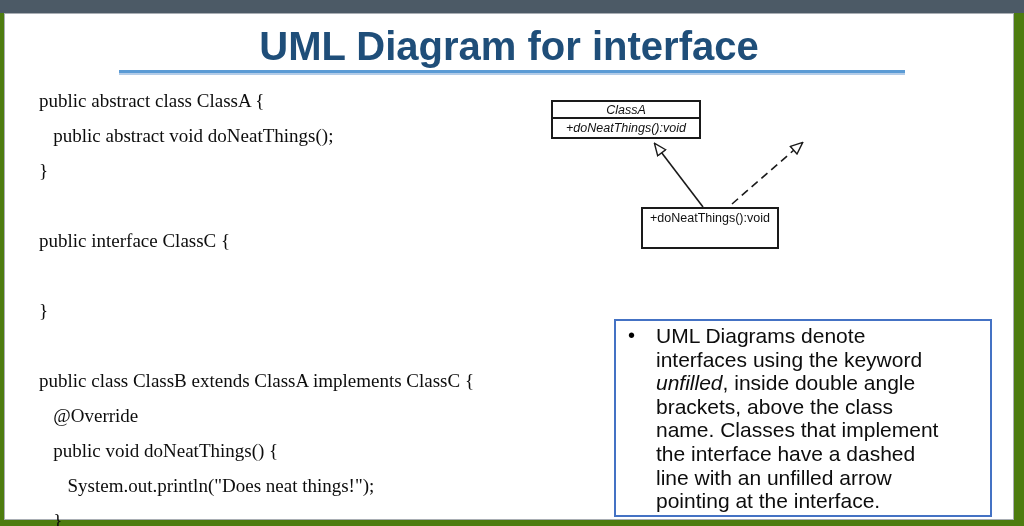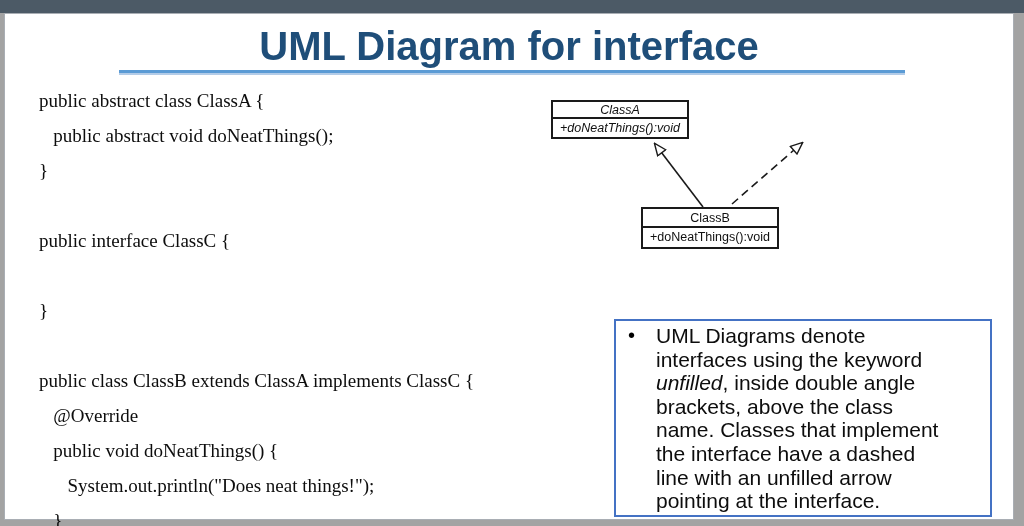--- a/index.html
+++ b/index.html
@@ -1,19 +1,19 @@
 <!DOCTYPE html>
 <html><head>
 <meta charset="utf-8">
 <style>
   * { margin: 0; padding: 0; box-sizing: border-box; }
   html, body { width: 1024px; height: 526px; overflow: hidden; }
   body { font-family: "Liberation Sans", sans-serif; background: #eef0f2; }
 
-  .stage { position: relative; width: 1024px; height: 526px; background: #a3a3a3; }
+  .stage { position: relative; width: 1024px; height: 526px; background: #4d7c0f; }
 
   .topbar {
     position: absolute; left: 0; top: 0; width: 1024px; height: 13px;
     background: #4c5a66;
   }
 
   .slide {
     position: absolute; left: 4px; top: 13px; width: 1010px; height: 507px;
     background: #ffffff; border: 1px solid #a9aeb4;
   }
@@ -42,21 +42,21 @@
 
   .uml-box {
     position: absolute; background: #ffffff; border: 2px solid #1a1a1a;
     font-size: 12.5px; color: #111; text-align: center;
     display: flex; flex-direction: column;
   }
   .uml-box .compartment-name { border-bottom: 2px solid #1a1a1a; height: 17px; line-height: 16px; }
   .uml-box .compartment-method { flex: 1; line-height: 18px; }
   .italic { font-style: italic; }
 
-  .box-classa { left: 10px; top: 4px; width: 138px; height: 39px; }
+  .box-classa { left: 10px; top: 4px; width: 150px; height: 39px; }
   .box-classc { left: 182px; top: 3px; width: 133px; height: 39px; border-width: 1.5px;
                 justify-content: center; line-height: 17px; }
   .box-classb { left: 100px; top: 111px; width: 138px; height: 42px; }
   .box-classb .compartment-name { height: 19px; line-height: 18px; }
 
   
   .note-box {
     position: absolute; left: 609px; top: 305px; width: 378px; height: 198px;
     border: 2px solid #4472c4; background: #ffffff;
     padding: 3px 6px 3px 12px; display: flex;
@@ -106,21 +106,20 @@
         <line x1="191" y1="108" x2="261" y2="47" stroke="#1a1a1a" stroke-width="1.6" stroke-dasharray="8,5" marker-end="url(#openTri)"></line>
       </svg>
 
       <div class="uml-box box-classa">
         <div class="compartment-name italic">ClassA</div>
         <div class="compartment-method italic">+doNeatThings():void</div>
       </div>
 
 
       <div class="uml-box box-classb">
-        <div class="compartment-name">ClassB</div>
         <div class="compartment-method">+doNeatThings():void</div>
       </div>
     </div>
 
     <div class="note-box">
       <span class="note-bullet">•</span>
       <div class="note-text"><span>UML Diagrams denote
 interfaces using the keyword
 </span><span class="italic">unfilled</span><span>, inside double angle
 brackets, above the class

